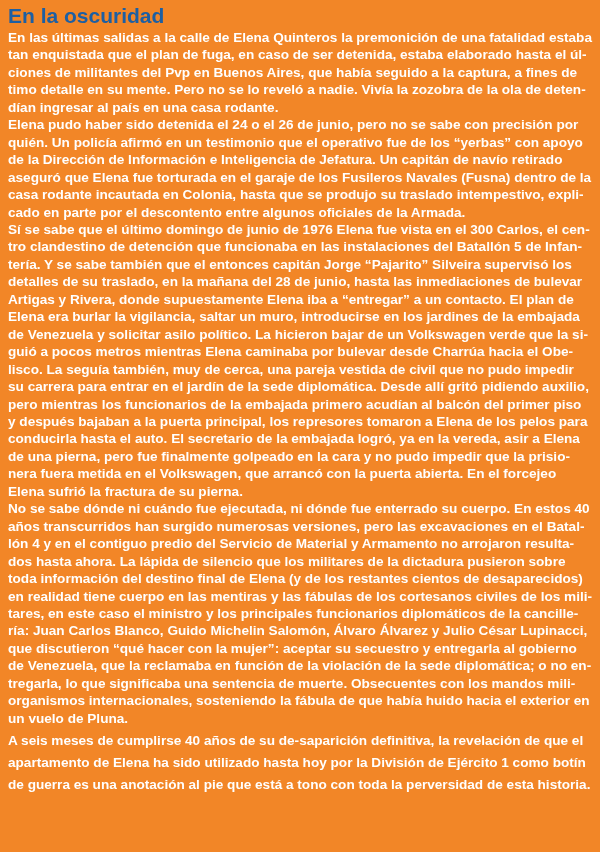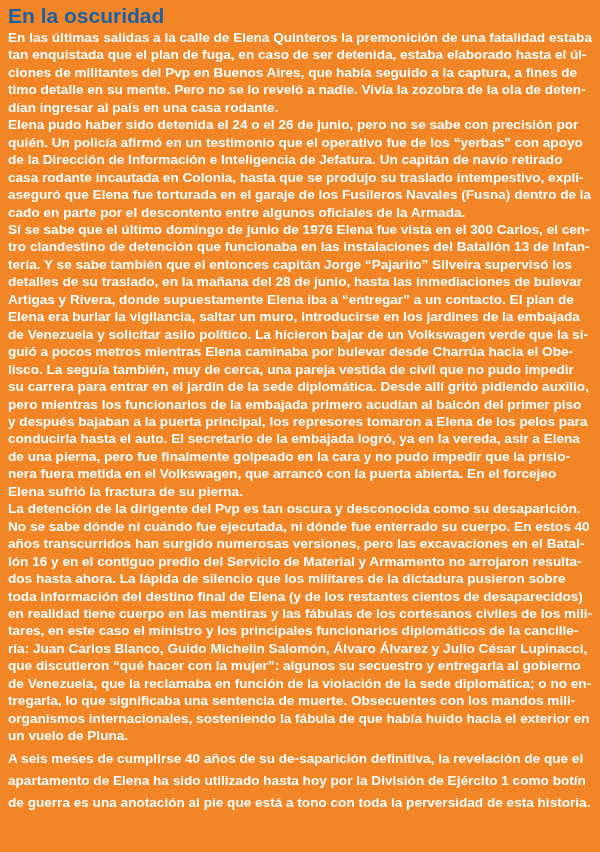--- a/index.html
+++ b/index.html
@@ -52,53 +52,52 @@
       <span class="line">En las últimas salidas a la calle de Elena Quinteros la premonición de una fatalidad estaba</span>
       <span class="line">tan enquistada que el plan de fuga, en caso de ser detenida, estaba elaborado hasta el úl-</span>
       <span class="line">ciones de militantes del Pvp en Buenos Aires, que había seguido a la captura, a fines de</span>
       <span class="line">timo detalle en su mente. Pero no se lo reveló a nadie. Vivía la zozobra de la ola de deten-</span>
       <span class="line">dían ingresar al país en una casa rodante.</span>
     </p>
     <p class="para">
       <span class="line">Elena pudo haber sido detenida el 24 o el 26 de junio, pero no se sabe con precisión por</span>
       <span class="line">quién. Un policía afirmó en un testimonio que el operativo fue de los “yerbas” con apoyo</span>
       <span class="line">de la Dirección de Información e Inteligencia de Jefatura. Un capitán de navío retirado</span>
+      <span class="line">aseguró que Elena fue torturada en el garaje de los Fusileros Navales (Fusna) dentro de la</span>
       <span class="line">casa rodante incautada en Colonia, hasta que se produjo su traslado intempestivo, expli-</span>
-      <span class="line">aseguró que Elena fue torturada en el garaje de los Fusileros Navales (Fusna) dentro de la</span>
       <span class="line">cado en parte por el descontento entre algunos oficiales de la Armada.</span>
     </p>
     <p class="para">
       <span class="line">Sí se sabe que el último domingo de junio de 1976 Elena fue vista en el 300 Carlos, el cen-</span>
-      <span class="line">tro clandestino de detención que funcionaba en las instalaciones del Batallón 13 de Infan-</span>
+      <span class="line">tro clandestino de detención que funcionaba en las instalaciones del Batallón 5 de Infan-</span>
       <span class="line">tería. Y se sabe también que el entonces capitán Jorge “Pajarito” Silveira supervisó los</span>
       <span class="line">detalles de su traslado, en la mañana del 28 de junio, hasta las inmediaciones de bulevar</span>
       <span class="line">Artigas y Rivera, donde supuestamente Elena iba a “entregar” a un contacto. El plan de</span>
       <span class="line">Elena era burlar la vigilancia, saltar un muro, introducirse en los jardines de la embajada</span>
       <span class="line">de Venezuela y solicitar asilo político. La hicieron bajar de un Volkswagen verde que la si-</span>
       <span class="line">guió a pocos metros mientras Elena caminaba por bulevar desde Charrúa hacia el Obe-</span>
       <span class="line">lisco. La seguía también, muy de cerca, una pareja vestida de civil que no pudo impedir</span>
       <span class="line">su carrera para entrar en el jardín de la sede diplomática. Desde allí gritó pidiendo auxilio,</span>
       <span class="line">pero mientras los funcionarios de la embajada primero acudían al balcón del primer piso</span>
       <span class="line">y después bajaban a la puerta principal, los represores tomaron a Elena de los pelos para</span>
       <span class="line">conducirla hasta el auto. El secretario de la embajada logró, ya en la vereda, asir a Elena</span>
       <span class="line">de una pierna, pero fue finalmente golpeado en la cara y no pudo impedir que la prisio-</span>
       <span class="line">nera fuera metida en el Volkswagen, que arrancó con la puerta abierta. En el forcejeo</span>
       <span class="line">Elena sufrió la fractura de su pierna.</span>
     </p>
     <p class="para">
-      <span class="line">La detención de la dirigente del Pvp es tan oscura y desconocida como su desaparición.</span>
       <span class="line">No se sabe dónde ni cuándo fue ejecutada, ni dónde fue enterrado su cuerpo. En estos 40</span>
       <span class="line">años transcurridos han surgido numerosas versiones, pero las excavaciones en el Batal-</span>
-      <span class="line">lón 16 y en el contiguo predio del Servicio de Material y Armamento no arrojaron resulta-</span>
+      <span class="line">lón 4 y en el contiguo predio del Servicio de Material y Armamento no arrojaron resulta-</span>
       <span class="line">dos hasta ahora. La lápida de silencio que los militares de la dictadura pusieron sobre</span>
       <span class="line">toda información del destino final de Elena (y de los restantes cientos de desaparecidos)</span>
       <span class="line">en realidad tiene cuerpo en las mentiras y las fábulas de los cortesanos civiles de los mili-</span>
       <span class="line">tares, en este caso el ministro y los principales funcionarios diplomáticos de la cancille-</span>
       <span class="line">ría: Juan Carlos Blanco, Guido Michelin Salomón, Álvaro Álvarez y Julio César Lupinacci,</span>
-      <span class="line">que discutieron “qué hacer con la mujer”: algunos su secuestro y entregarla al gobierno</span>
+      <span class="line">que discutieron “qué hacer con la mujer”: aceptar su secuestro y entregarla al gobierno</span>
       <span class="line">de Venezuela, que la reclamaba en función de la violación de la sede diplomática; o no en-</span>
       <span class="line">tregarla, lo que significaba una sentencia de muerte. Obsecuentes con los mandos mili-</span>
       <span class="line">organismos internacionales, sosteniendo la fábula de que había huido hacia el exterior en</span>
       <span class="line">un vuelo de Pluna.</span>
     </p>
     <p class="para spaced">
       <span class="line">A seis meses de cumplirse 40 años de su de-saparición definitiva, la revelación de que el</span>
       <span class="line">apartamento de Elena ha sido utilizado hasta hoy por la División de Ejército 1 como botín</span>
       <span class="line">de guerra es una anotación al pie que está a tono con toda la perversidad de esta historia.</span>
     </p>

